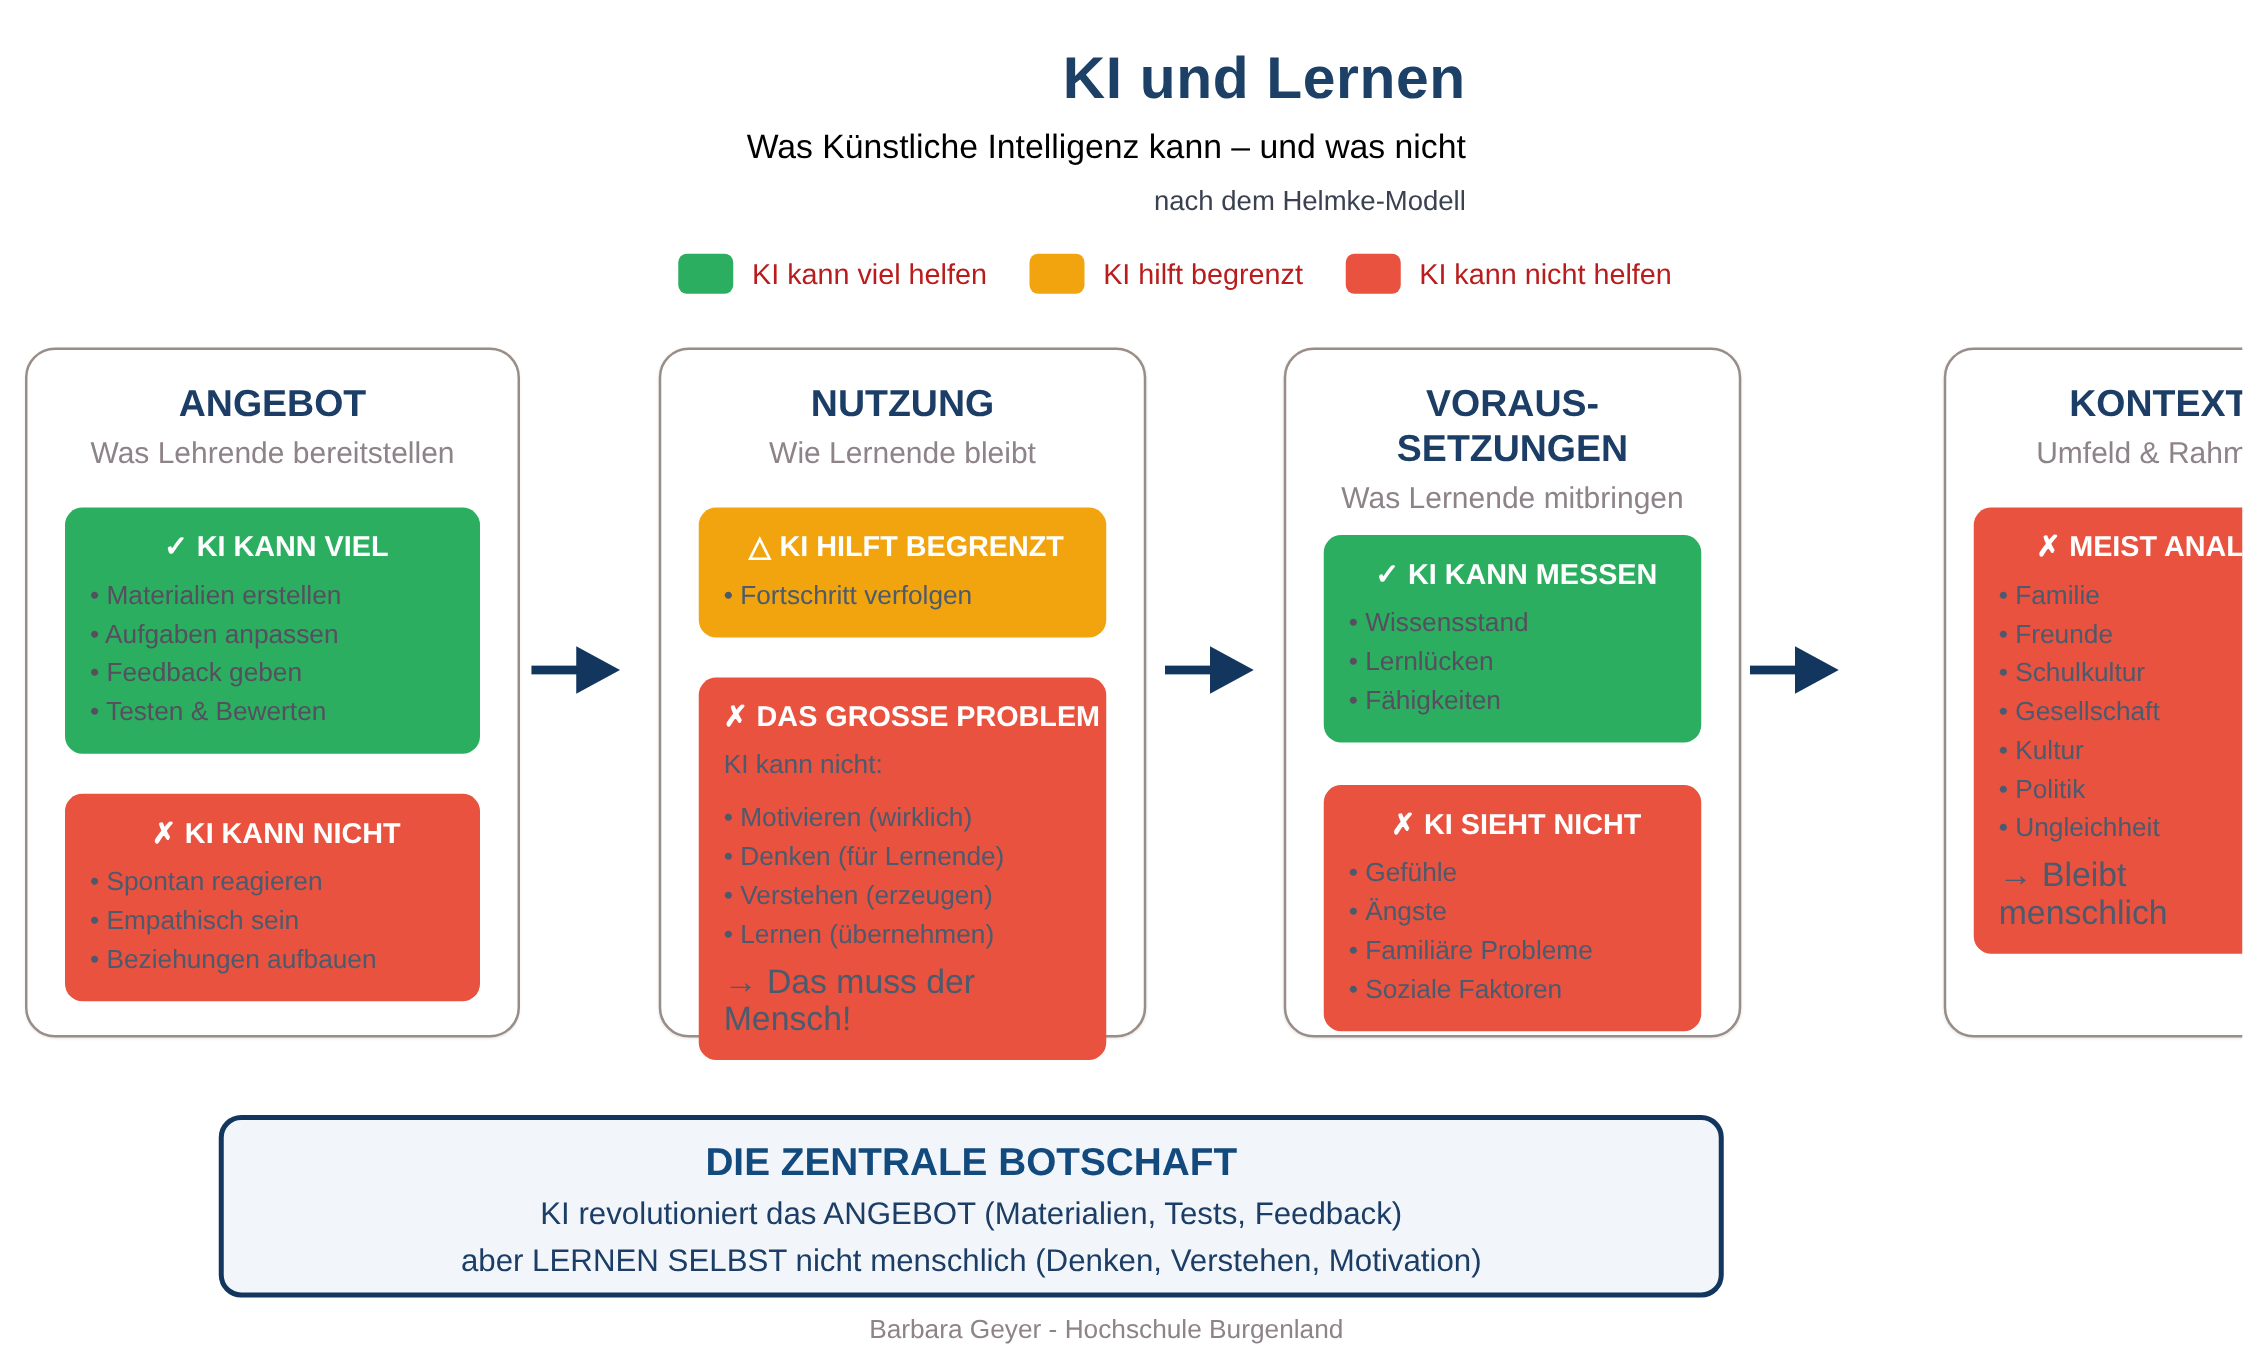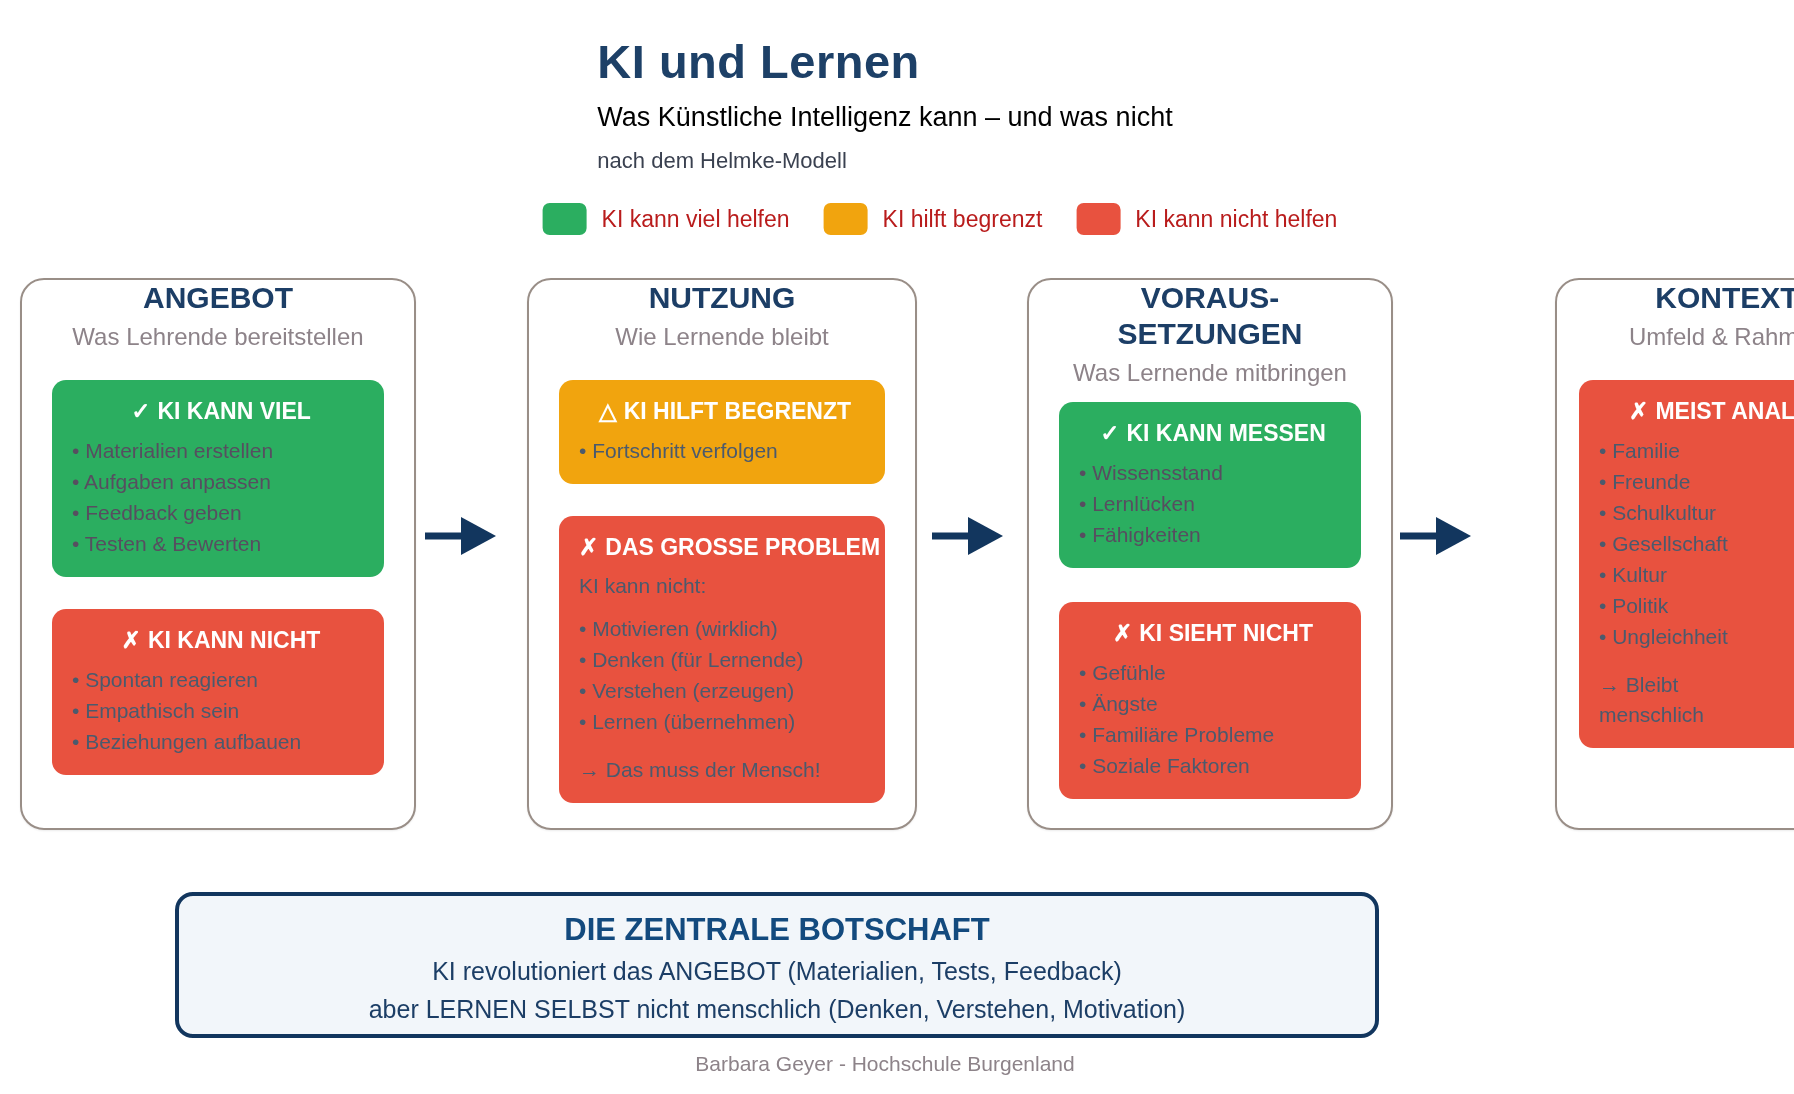--- a/index.html
+++ b/index.html
@@ -3,38 +3,38 @@
 <meta charset="utf-8">
 <style>
   html,body { margin:0; padding:0; background:#ffffff; }
   .canvas {
     position:relative; width:1794px; height:1094px; background:#ffffff;
     font-family:"Liberation Sans", sans-serif; overflow:hidden;
   }
 
   
   .header { position:absolute; left:885px; top:34px; transform:translateX(-50%);
-            text-align:left; white-space:nowrap; }
+            text-align:right; white-space:nowrap; }
   .main-title { margin:0; font-size:47px; font-weight:700; color:#1d4067; letter-spacing:0.5px; }
   .main-subtitle { margin-top:13px; font-size:27px; color:#000000; }
   .model-note { margin-top:15px; font-size:22px; color:#3a4150; }
 
   
   .legend { position:absolute; top:203px; left:940px; transform:translateX(-50%);
             display:flex; align-items:center; gap:34px; white-space:nowrap; }
   .legend-item { display:flex; align-items:center; gap:15px; font-size:23px; color:#b91c1c; }
   .legend-swatch { width:44px; height:32px; border-radius:7px; display:inline-block; }
   .legend-swatch--green { background:#2bae60; }
   .legend-swatch--orange { background:#f1a40e; }
   .legend-swatch--red { background:#e8523f; }
 
   
   .panel { position:absolute; top:278px; height:552px; box-sizing:border-box;
            background:#ffffff; border:2px solid #998e87; border-radius:24px;
-           text-align:center; 
+           text-align:center; padding-top:26px;
            box-shadow:0 1px 2px rgba(0,0,0,0.08); }
   .panel--angebot          { left:20px;   width:396px; }
   .panel--nutzung          { left:527px;  width:390px; }
   .panel--voraussetzungen  { left:1027px; width:366px; }
   .panel--kontext          { left:1555px; width:344px; }
 
   .panel-title { margin:0; font-size:30px; line-height:36px; font-weight:700; color:#1c3e66; }
   .panel-title .title-line { display:block; }
   .panel-subtitle { margin-top:6px; font-size:24px; line-height:30px; color:#8d8389; }
 
@@ -51,21 +51,21 @@
 
   .box-heading { text-align:center; color:#ffffff; font-weight:700; font-size:23px;
                  line-height:30px; margin-bottom:9px; white-space:nowrap; }
   .box-icon { margin-right:7px; }
   .box-intro { font-size:21px; line-height:30px; margin:4px 0 12px; color:#4b5a6d; }
   .box-items { list-style:none; margin:0; padding:0; font-size:21px; line-height:31px; }
   .bullet::before { content:"• "; }
   .box--green  .box-items { color:#574e60; }
   .box--red    .box-items, .box--red .box-intro, .box--red .box-note { color:#4b5a6d; }
   .box--orange .box-items { color:#4b5a6d; }
-  .box-note { margin-top:18px; font-size:21px; line-height:30px; }
+  .box-note { margin-top:7px; font-size:27px; line-height:30px; }
   .panel--kontext .box-note { max-width:120px; }
 
   
   .arrow { position:absolute; top:516px; width:72px; height:40px; }
   .arrow--1 { left:425px; }
   .arrow--2 { left:932px; }
   .arrow--3 { left:1400px; }
 
   
   .message-box { position:absolute; left:175px; top:892px; width:1204px; height:146px;

